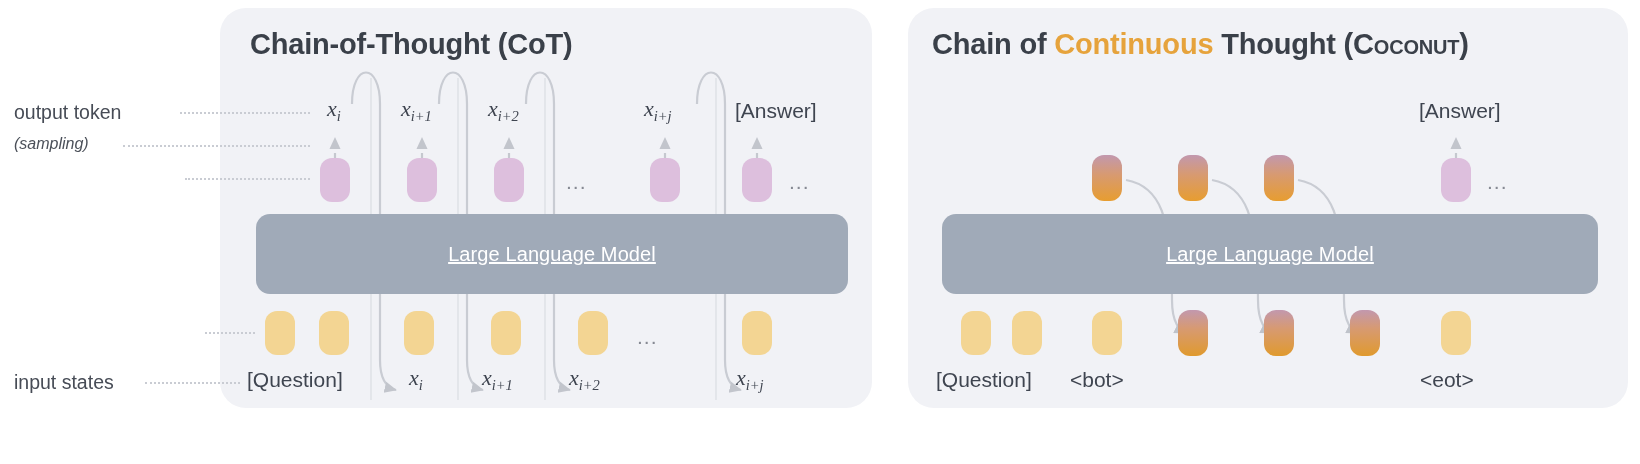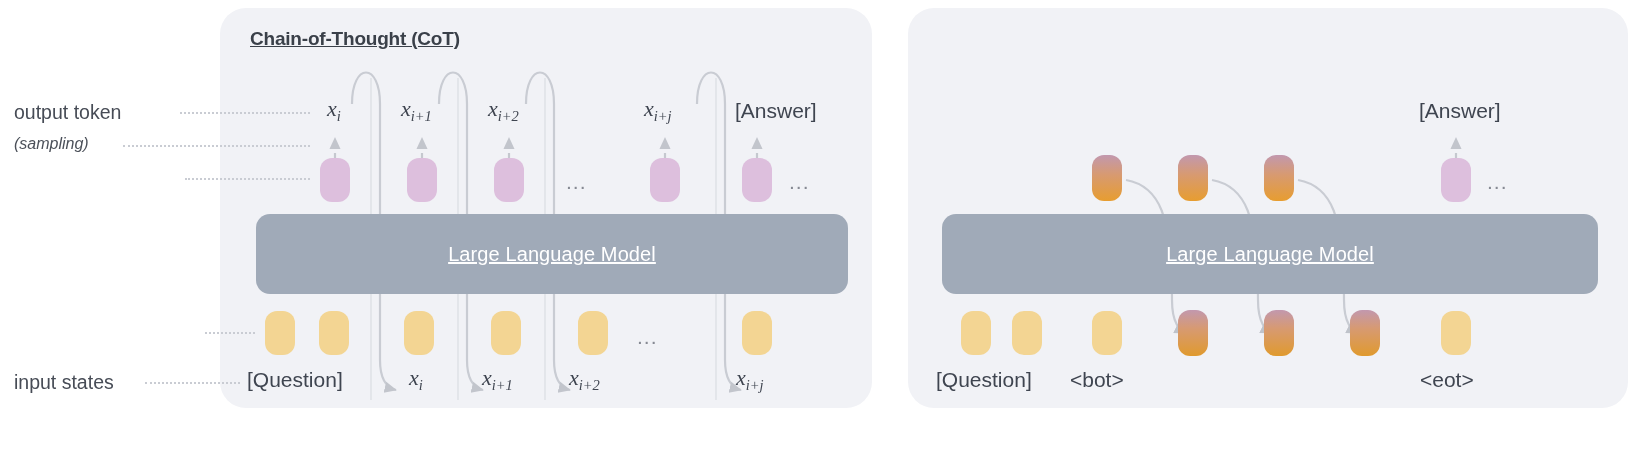--- a/index.html
+++ b/index.html
@@ -11,22 +11,22 @@
   .root{position:absolute;inset:0;}
 
   
   .panel{
     position:absolute;background:#f1f2f6;border-radius:26px;
   }
   #panel-cot{left:220px;top:8px;width:652px;height:400px;}
   #panel-coconut{left:908px;top:8px;width:720px;height:400px;}
 
   .panel-title{
-    position:absolute;font-size:19px;font-weight:700;color:#3a4049;
-    letter-spacing:-.2px;white-space:nowrap;text-decoration:underline;
+    position:absolute;font-size:29px;font-weight:700;color:#3a4049;
+    letter-spacing:-.2px;white-space:nowrap;
   }
   #title-cot{left:250px;top:28px;}
   #title-coconut{left:932px;top:28px;}
   .accent{color:#e6a33c;}
   .smallcaps{font-variant:small-caps;}
 
   .panel-note{
     position:absolute;font-size:19px;line-height:25px;color:#9b9ea6;
     white-space:pre-line;
   }
@@ -150,20 +150,21 @@
   <div class="side-label" id="lbl-input-token">input states</div>
 
   <div class="leader" id="leader-1"></div>
   <div class="leader" id="leader-2"></div>
   <div class="leader" id="leader-3"></div>
   <div class="leader" id="leader-4"></div>
   <div class="leader" id="leader-5"></div>
 
   <div class="panel-title" id="title-cot">Chain-of-Thought (CoT)</div>
 
+  <div class="panel-title" id="title-coconut"><span>Chain of </span><span class="accent">Continuous</span><span> Thought (</span><span class="smallcaps">Coconut</span><span>)</span></div>
 
 
   <div class="hid" style="left:320px;top:158px;"></div>
   <div class="hid" style="left:407px;top:158px;"></div>
   <div class="hid" style="left:494px;top:158px;"></div>
   <div class="hid" style="left:650px;top:158px;"></div>
   <div class="hid" style="left:742px;top:158px;"></div>
   <div class="ell" style="left:566px;top:170px;">...</div>
   <div class="ell" style="left:789px;top:170px;">...</div>
 

